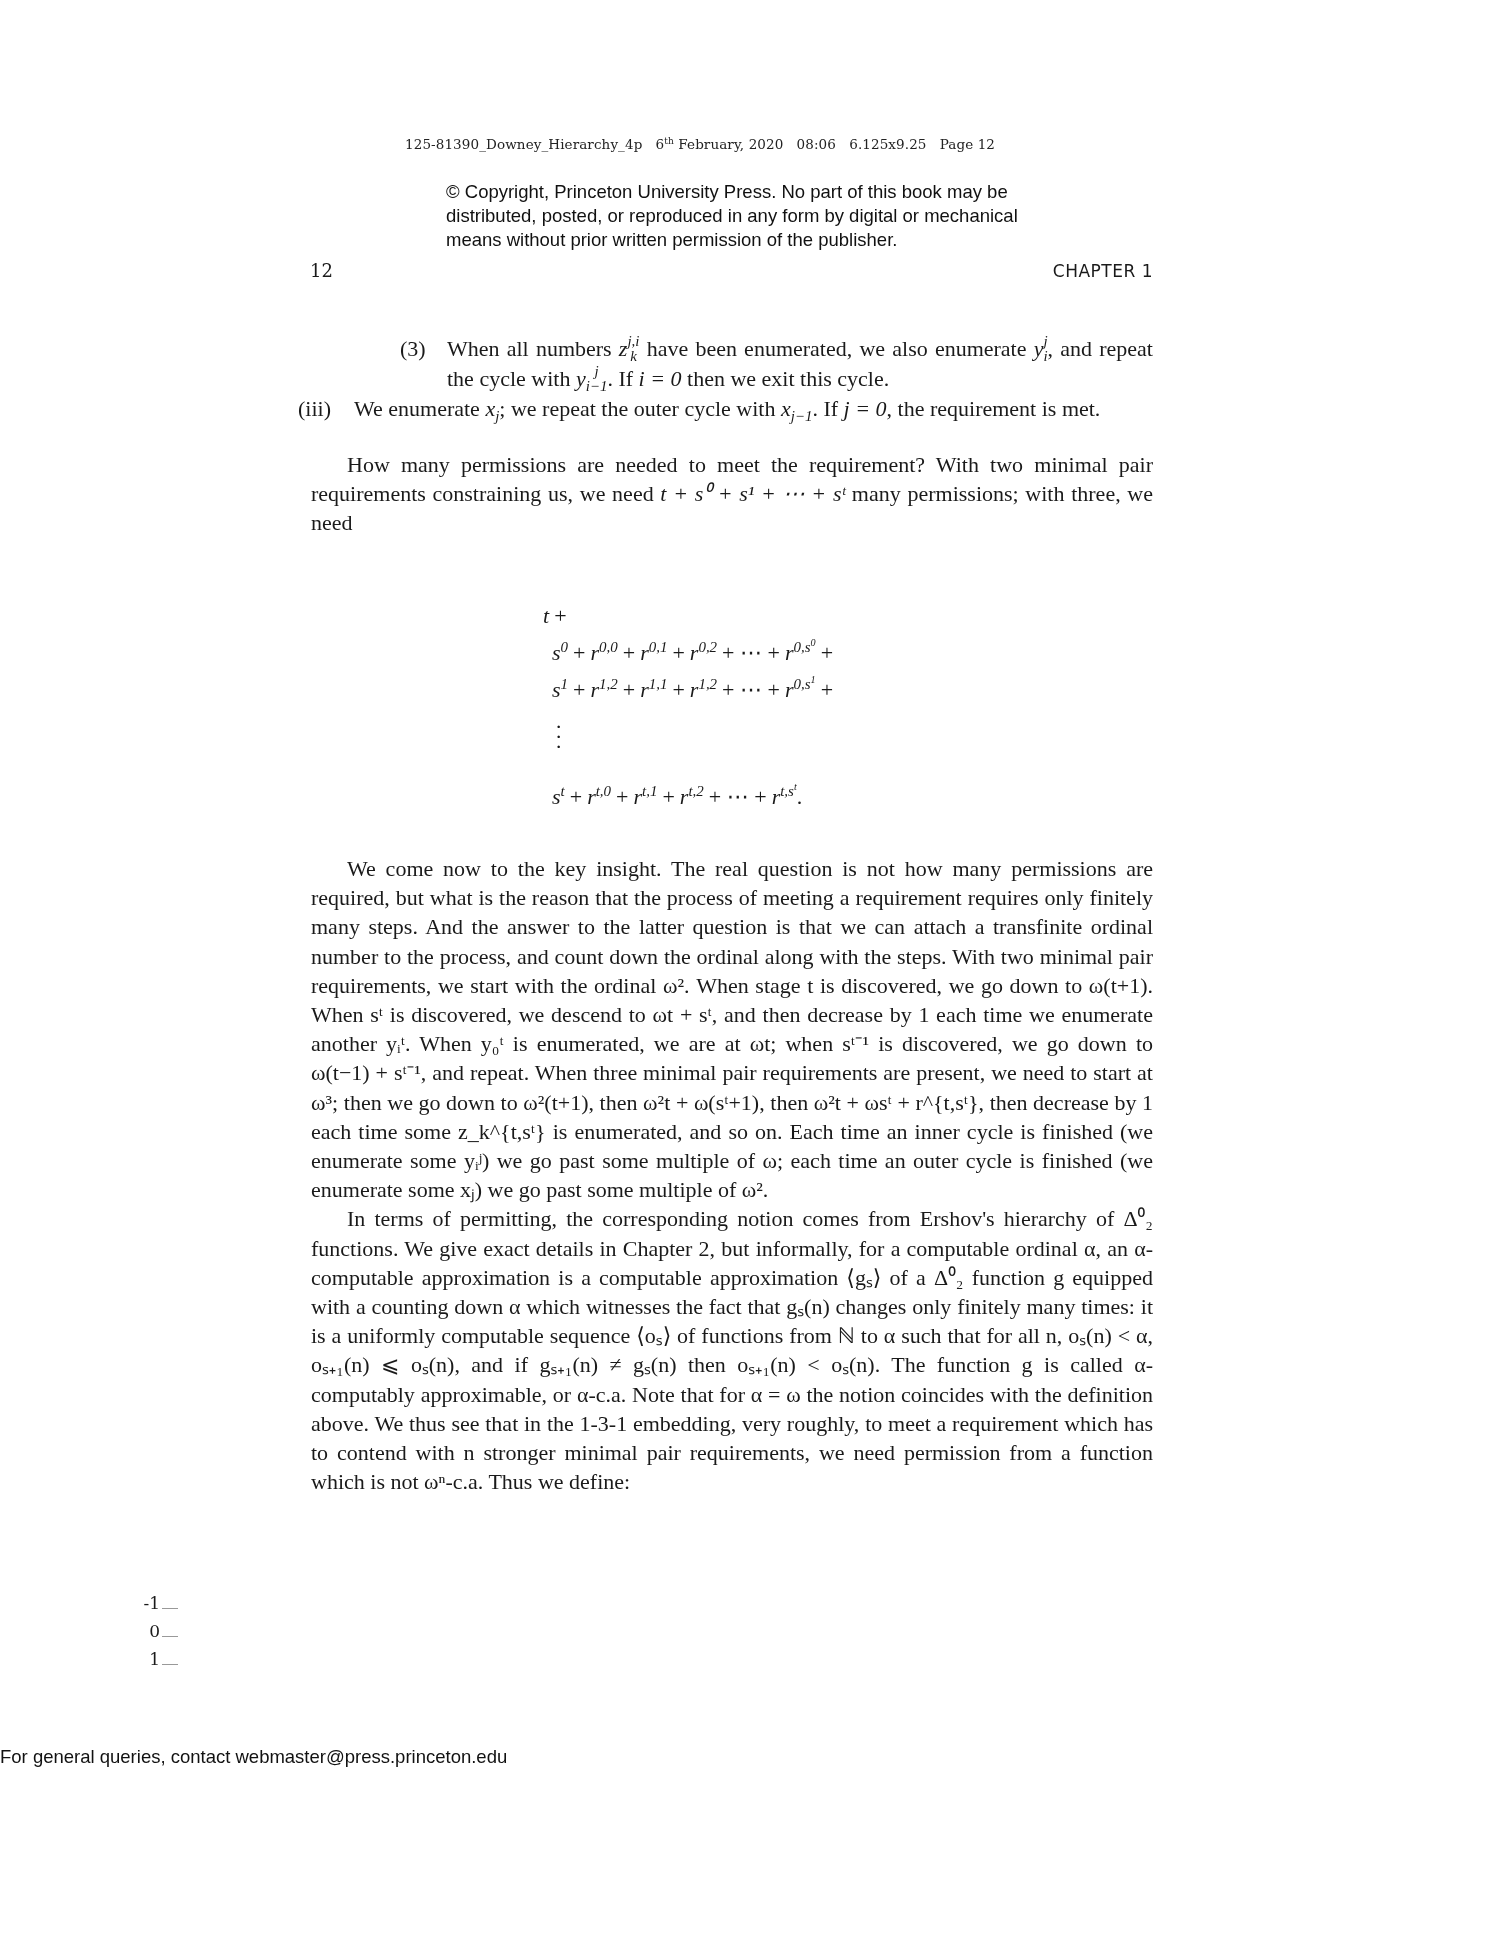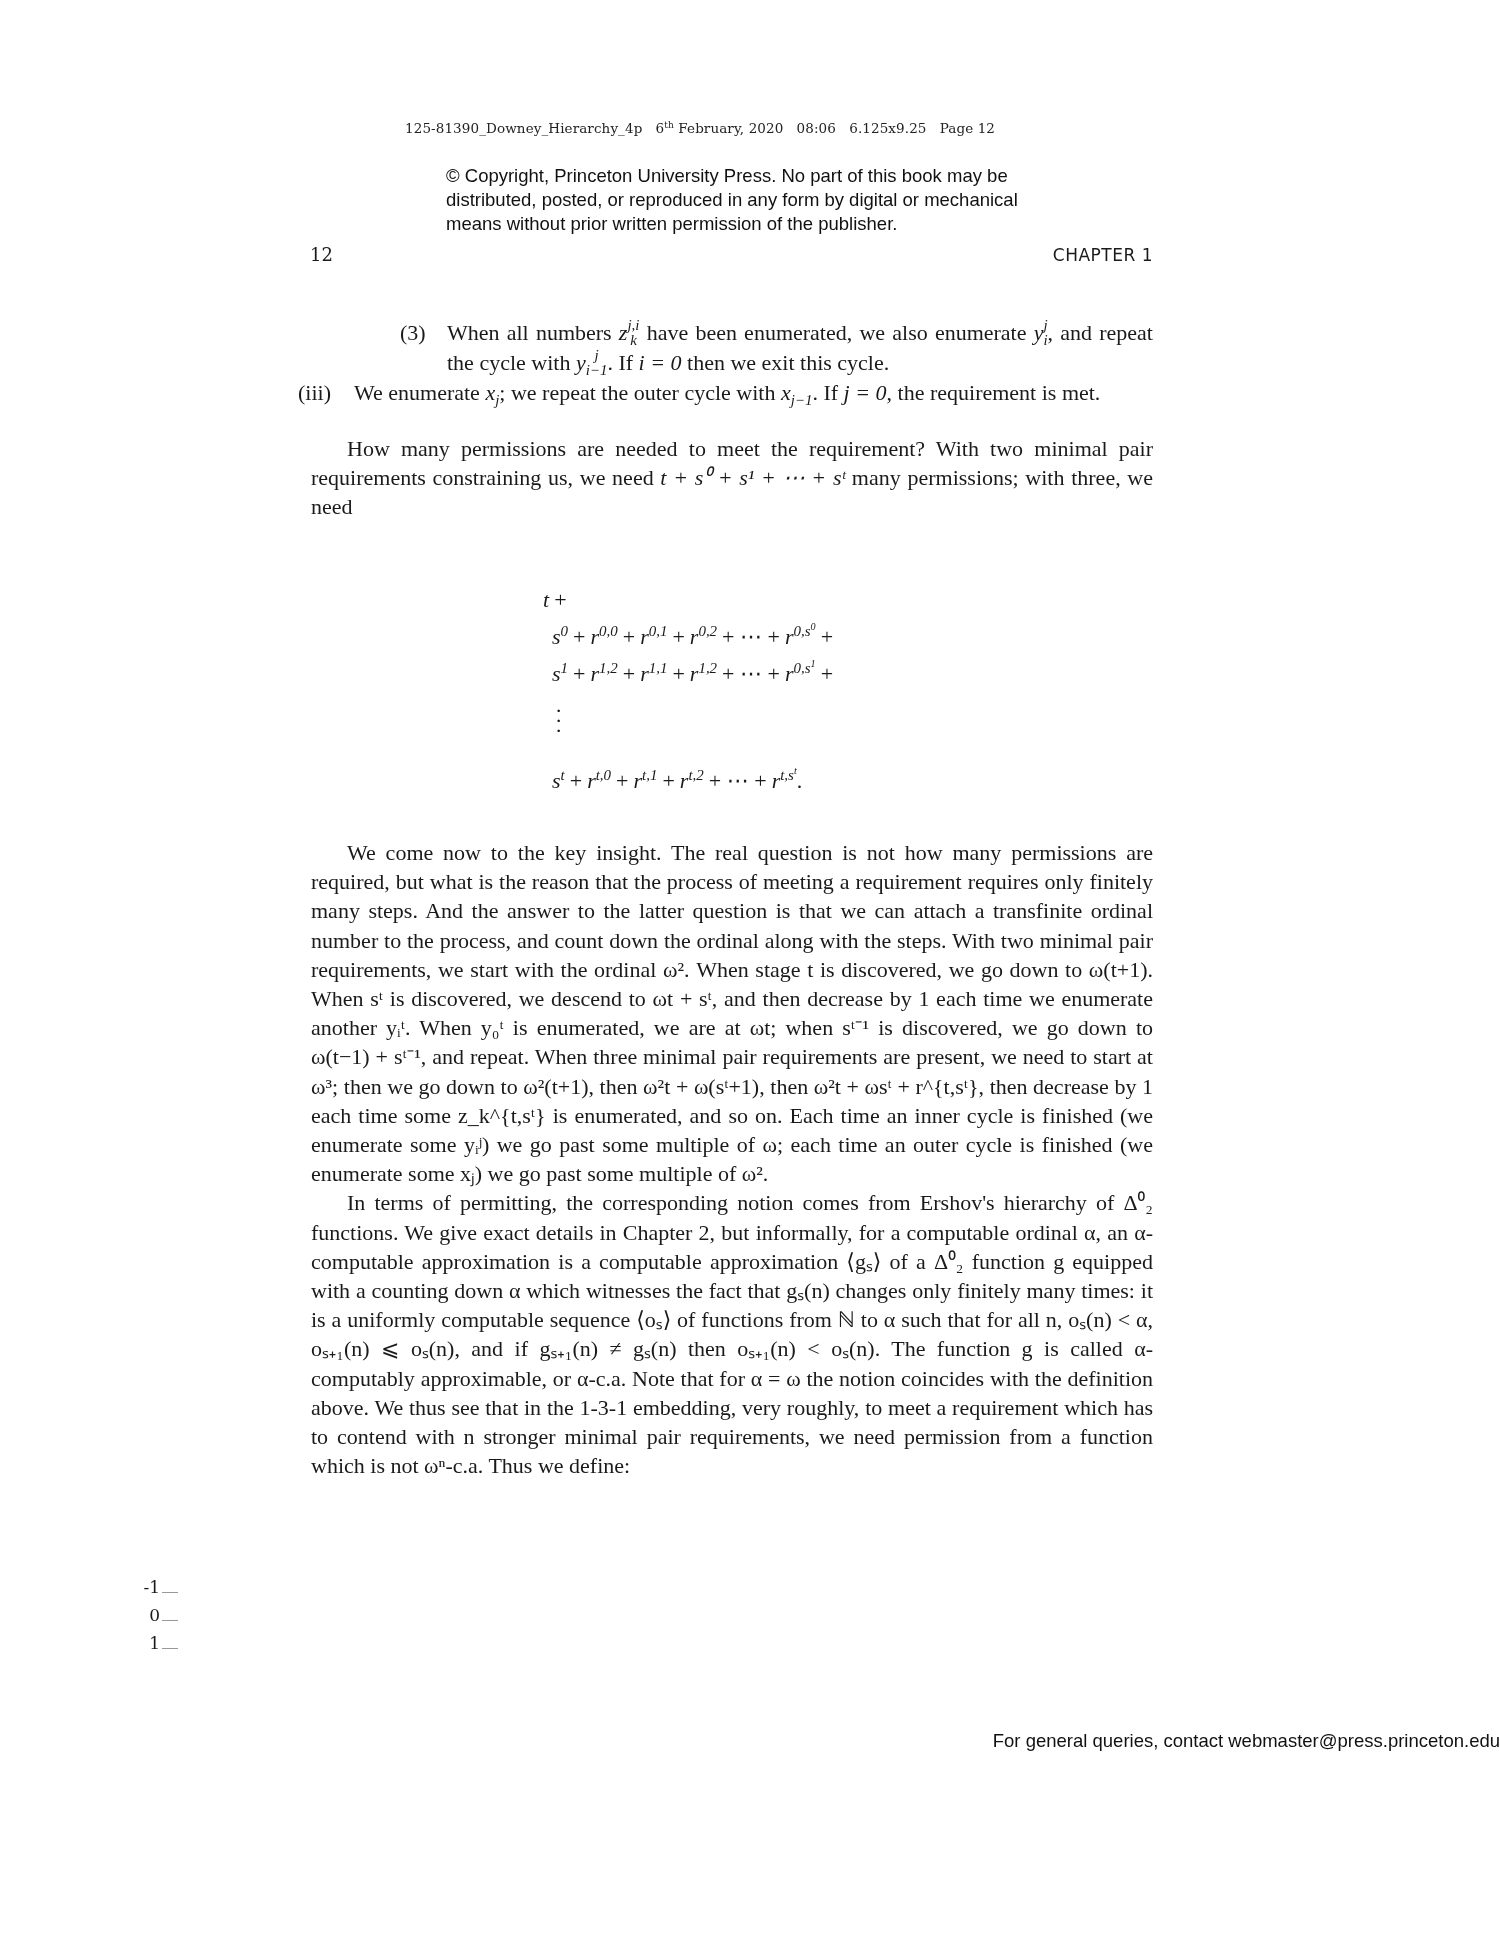--- a/index.html
+++ b/index.html
@@ -1,17 +1,17 @@
 <!DOCTYPE html>
 <html><head>
 <meta charset="utf-8">
 <style>
   html, body { margin: 0; padding: 0; background: #ffffff; }
   body { width: 1500px; height: 1941px; position: relative; overflow: hidden; color: #1a1a1a; }
-  .abs { position: absolute; }
+  .abs { position: absolute; margin-top: 16px; }
 
   #slug { left: 405px; top: 120px; font-family: "DejaVu Serif", serif; font-size: 13.5px; color: #222; white-space: pre; letter-spacing: 0.1px; }
   #slug sup { font-size: 9px; }
 
   #copyright { left: 446px; top: 164px; width: 640px; font-family: "Liberation Sans", sans-serif; font-size: 18.5px; line-height: 24px; color: #111; }
 
   #page-num { left: 310px; top: 244px; font-family: "DejaVu Serif", serif; font-size: 18px; }
   #running-head { right: 347px; top: 245px; font-family: "DejaVu Sans", sans-serif; font-size: 17px; letter-spacing: 0.5px; }
 
   .body-text { font-family: "Liberation Serif", serif; font-size: 22px; line-height: 29.2px; text-align: justify; }
@@ -33,21 +33,21 @@
   #display .row .op { font-style: normal; padding: 0 5px; }
   #display .row.indent { padding-left: 9px; }
   #display .vdots { padding-left: 12px; line-height: 10px; height: 62px; padding-top: 8px; }
 
   #para2 { left: 311px; top: 838px; width: 842px; }
   .indent-first { text-indent: 36px; }
 
   #margin-marks { left: 108px; top: 1573px; font-family: "DejaVu Serif", serif; font-size: 17px; line-height: 28px; text-align: right; width: 70px; }
   #margin-marks .mark::after { content: ""; display: inline-block; width: 16px; border-bottom: 1px solid #999; margin-left: 2px; }
 
-  #footer { left: 0; width: 1500px; top: 1730px; text-align: right; font-family: "Liberation Sans", sans-serif; font-size: 18.5px; color: #111; }
+  #footer { left: 0; width: 1500px; top: 1730px; text-align: left; font-family: "Liberation Sans", sans-serif; font-size: 18.5px; color: #111; }
 </style>
 </head>
 <body>
 
 <div id="slug" class="abs"><span>125-81390_Downey_Hierarchy_4p</span>   <span><span>6</span><sup>th</sup> <span>February, 2020</span></span>   <span>08:06</span>   <span>6.125x9.25</span>   <span>Page 12</span></div>
 
 <div id="copyright" class="abs">
   <div>© Copyright, Princeton University Press. No part of this book may be</div>
   <div>distributed, posted, or reproduced in any form by digital or mechanical</div>
   <div>means without prior written permission of the publisher.</div>

